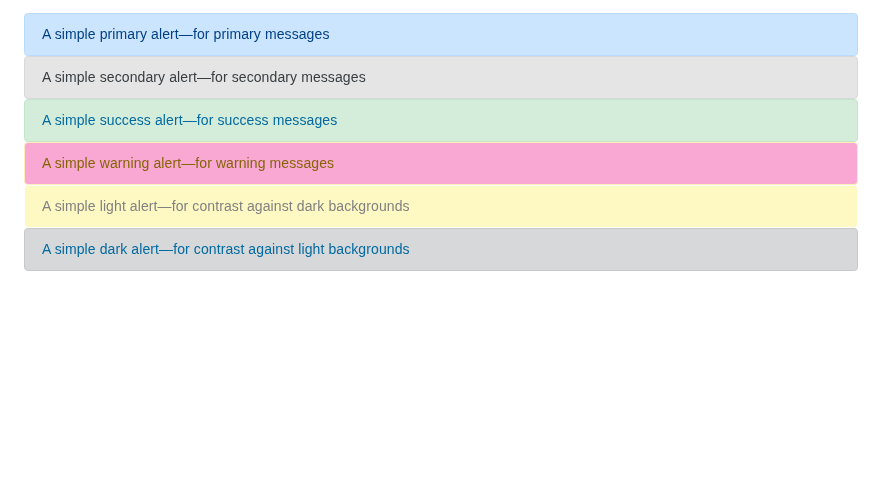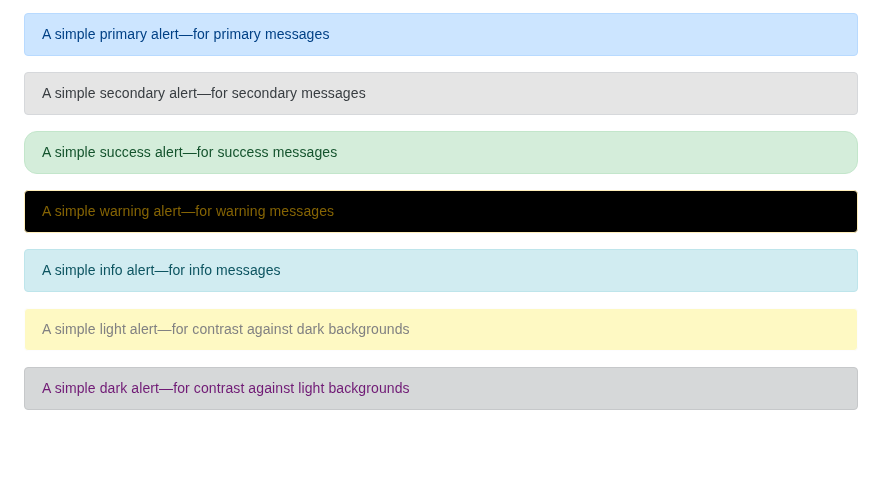--- a/index.html
+++ b/index.html
@@ -16,21 +16,20 @@
     box-sizing: border-box;
     padding: 13px 21px 0 24px;
   }
   .alerts-list {
     width: 834px;
   }
   .alert {
     box-sizing: border-box;
     width: 100%;
     height: 43px;
-    margin-bottom: 16px;
     padding: 0 17px;
     border: 1px solid transparent;
     border-radius: 4px;
     display: flex;
     align-items: center;
     font-size: 14px;
     line-height: 21px;
     letter-spacing: 0.1px;
   }
   .alert .alert-message {
@@ -41,29 +40,26 @@
 <body>
 
 <div class="page">
   <div class="alerts-list">
       <div class="alert" role="alert" style="background-color: rgb(204, 229, 255); border-color: rgb(184, 218, 255); color: rgb(0, 64, 133);">
         <span class="alert-message">A simple primary alert—for primary messages</span>
       </div>
       <div class="alert" role="alert" style="background-color: #e5e5e5; border-color: rgb(214, 216, 219); color: rgb(56, 61, 65);">
         <span class="alert-message">A simple secondary alert—for secondary messages</span>
       </div>
-      <div class="alert" role="alert" style="background-color: rgb(212, 237, 218); border-color: rgb(195, 230, 203); color: #14532d; border-radius: 13px;">
+      <div class="alert" role="alert" style="background-color: rgb(212, 237, 218); border-color: rgb(195, 230, 203); color: #0369a1;">
         <span class="alert-message">A simple success alert—for success messages</span>
       </div>
-      <div class="alert" role="alert" style="background-color: #000000; border-color: rgb(255, 238, 186); color: rgb(133, 100, 4);">
+      <div class="alert" role="alert" style="background-color: #f9a8d4; border-color: rgb(255, 238, 186); color: rgb(133, 100, 4);">
         <span class="alert-message">A simple warning alert—for warning messages</span>
-      </div>
-      <div class="alert" role="alert" style="background-color: rgb(209, 236, 241); border-color: rgb(190, 229, 235); color: rgb(12, 84, 96);">
-        <span class="alert-message">A simple info alert—for info messages</span>
       </div>
       <div class="alert" role="alert" style="background-color: #fef9c3; border-color: rgb(253, 253, 254); color: rgb(129, 129, 130);">
         <span class="alert-message">A simple light alert—for contrast against dark backgrounds</span>
       </div>
-      <div class="alert" role="alert" style="background-color: rgb(214, 216, 217); border-color: rgb(198, 200, 202); color: #701a75;">
+      <div class="alert" role="alert" style="background-color: rgb(214, 216, 217); border-color: rgb(198, 200, 202); color: #0369a1;">
         <span class="alert-message">A simple dark alert—for contrast against light backgrounds</span>
       </div>
     </div>
 </div>
 
 </body></html>

